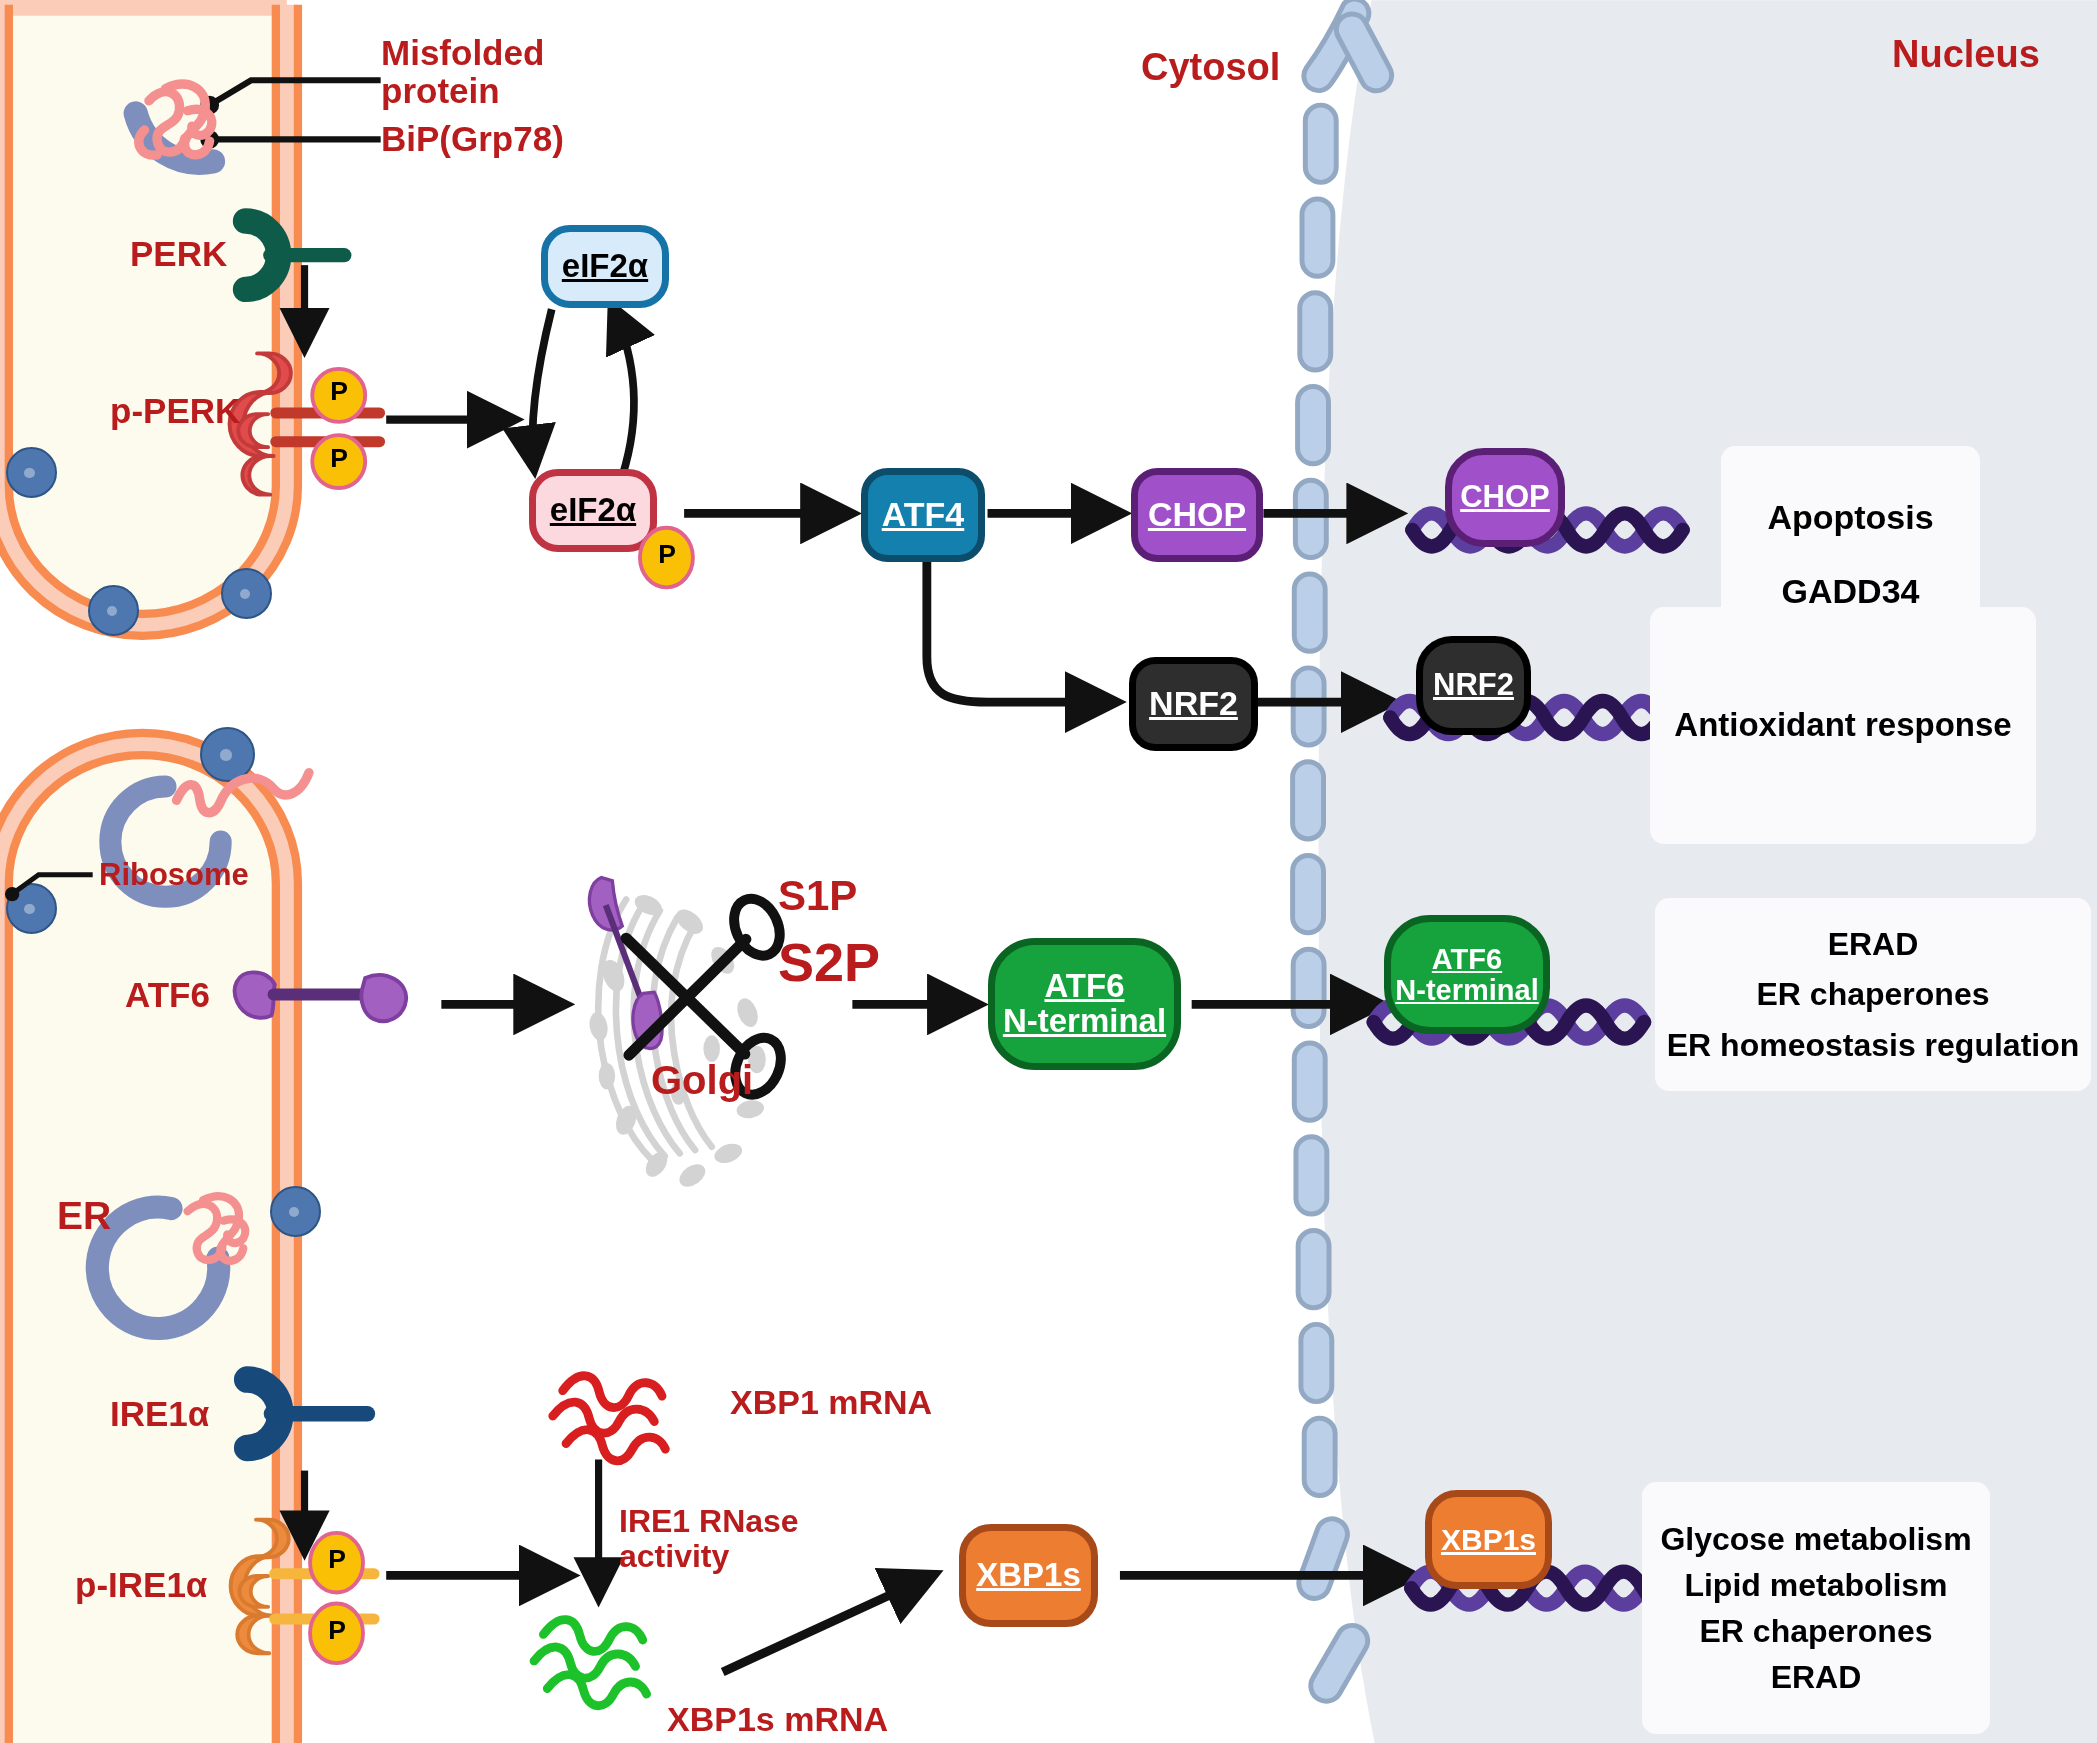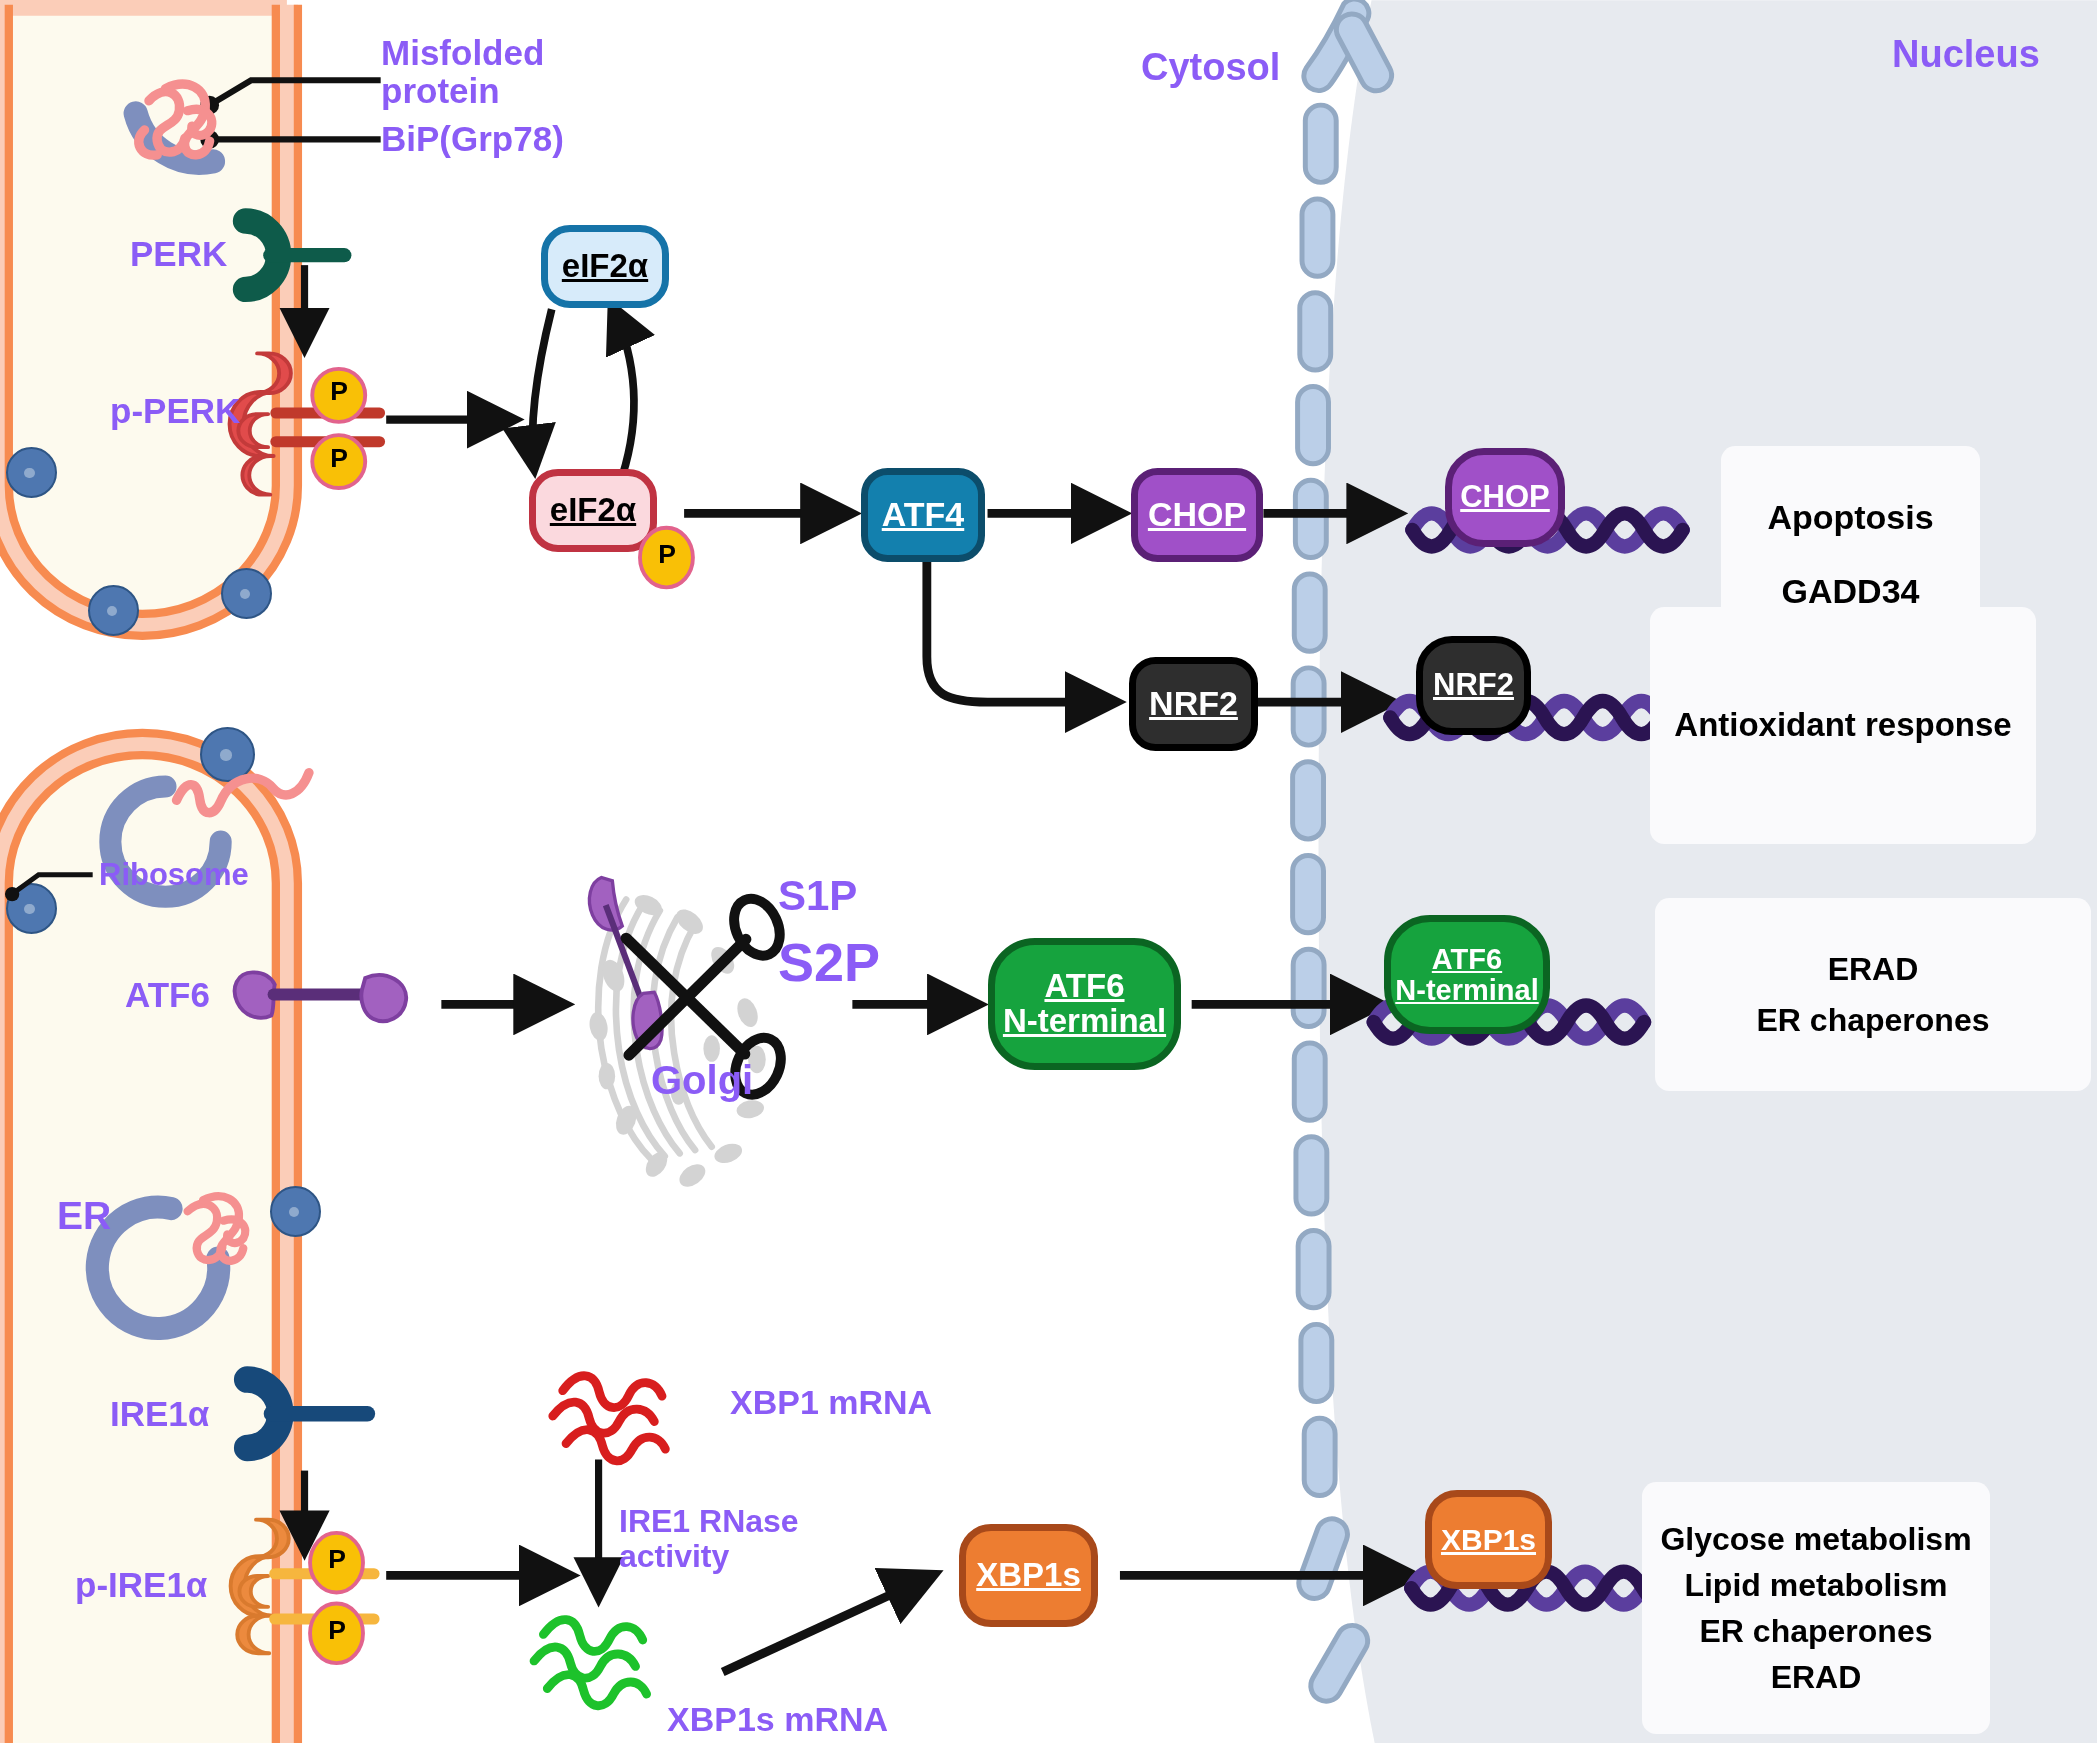--- a/index.html
+++ b/index.html
@@ -1,21 +1,21 @@
 <!DOCTYPE html>
 <html style="font-size:8.8px"><head>
 <meta charset="utf-8">
 <style>
   html,body{margin:0;padding:0;background:#ffffff;}
   body{font-family:"Liberation Sans", sans-serif;}
   #stage{position:relative;width:2097px;height:1744px;background:#ffffff;overflow:hidden;}
   .abs{position:absolute;}
 
   
-  .lbl{position:absolute;font-weight:bold;color:#8b5cf6;white-space:pre;line-height:1.08;}
+  .lbl{position:absolute;font-weight:bold;color:#b91c1c;white-space:pre;line-height:1.08;}
   .lbl.c{text-align:center;}
 
   
   .cap{position:absolute;display:flex;align-items:center;justify-content:center;
        box-sizing:border-box;text-align:center;font-weight:bold;color:#fff;line-height:1.05;text-decoration:underline;}
 
   
   .ribo{position:absolute;border-radius:50%;background:#4E77B0;border:2.8px solid #2E5585;box-sizing:border-box;}
   .ribo::after{content:"";position:absolute;left:36%;top:40%;width:22%;height:22%;border-radius:50%;background:#8FAACD;}
 
@@ -365,20 +365,21 @@
     <span>GADD34</span>
   </div>
 
   <div class="infobox" style="left:1650px;top:607px;width:386px;height:237px;font-size:33px;gap:28px;line-height:1.12;">
     <span>Antioxidant response</span>
   </div>
 
   <div class="infobox" style="left:1655px;top:898px;width:436px;height:193px;font-size:32px;gap:12px;line-height:1.2;">
     <span>ERAD</span>
     <span>ER chaperones</span>
+    <span>ER  homeostasis regulation</span>
   </div>
 
   <div class="infobox" style="left:1642px;top:1482px;width:348px;height:252px;font-size:32px;gap:7.7px;line-height:1.2;">
     <span>Glycose metabolism</span>
     <span>Lipid metabolism</span>
     <span>ER chaperones</span>
     <span>ERAD</span>
   </div>
 
 </div>

